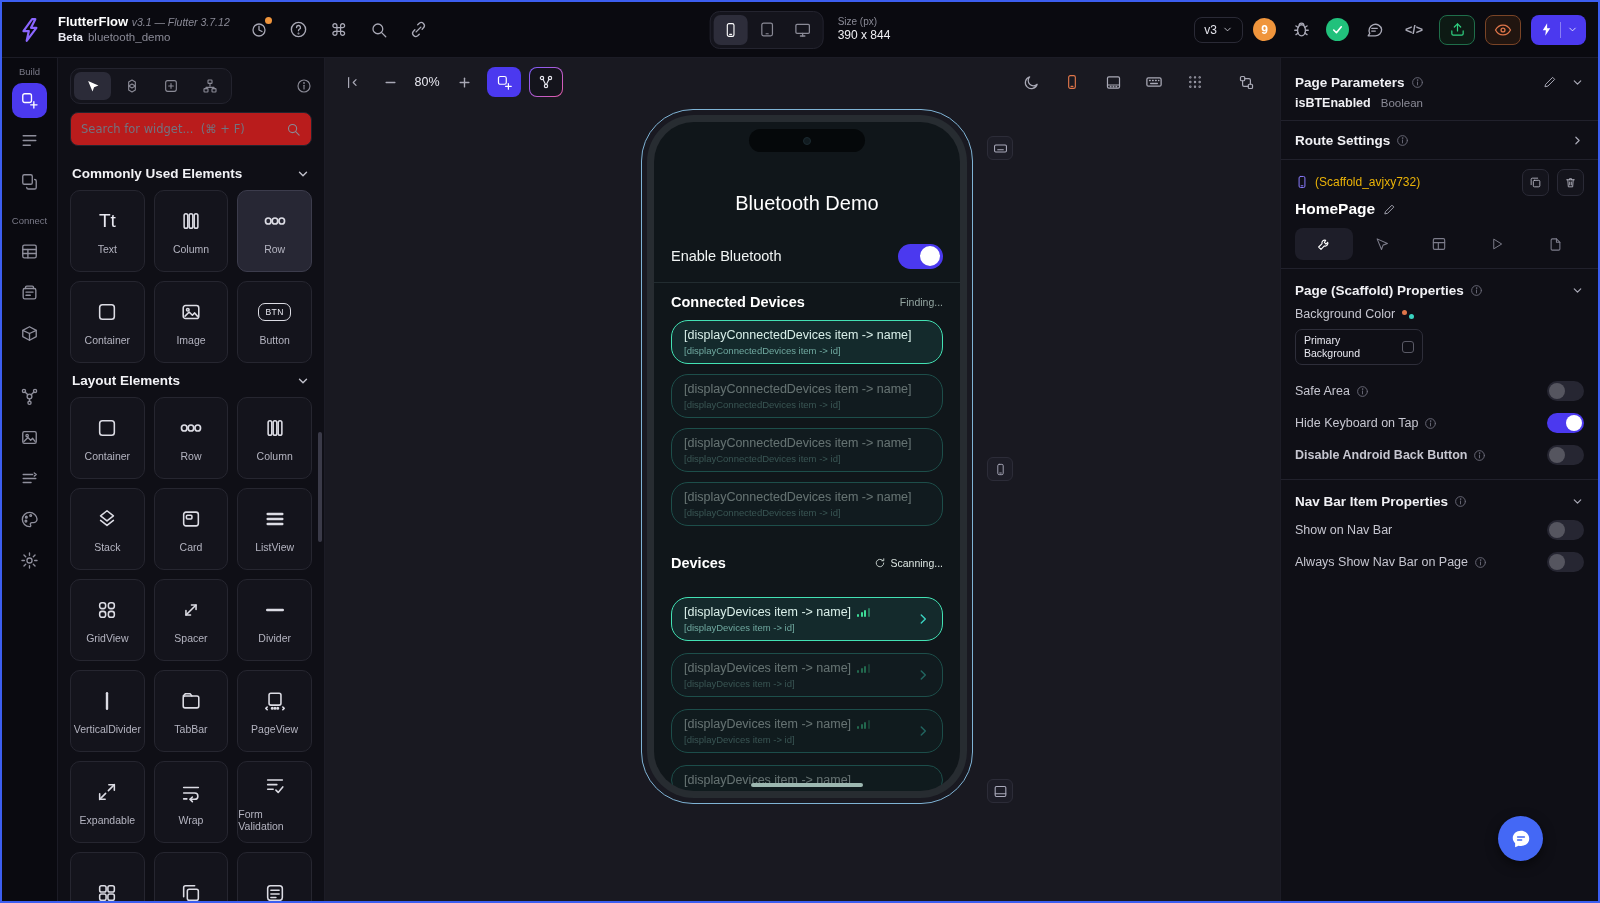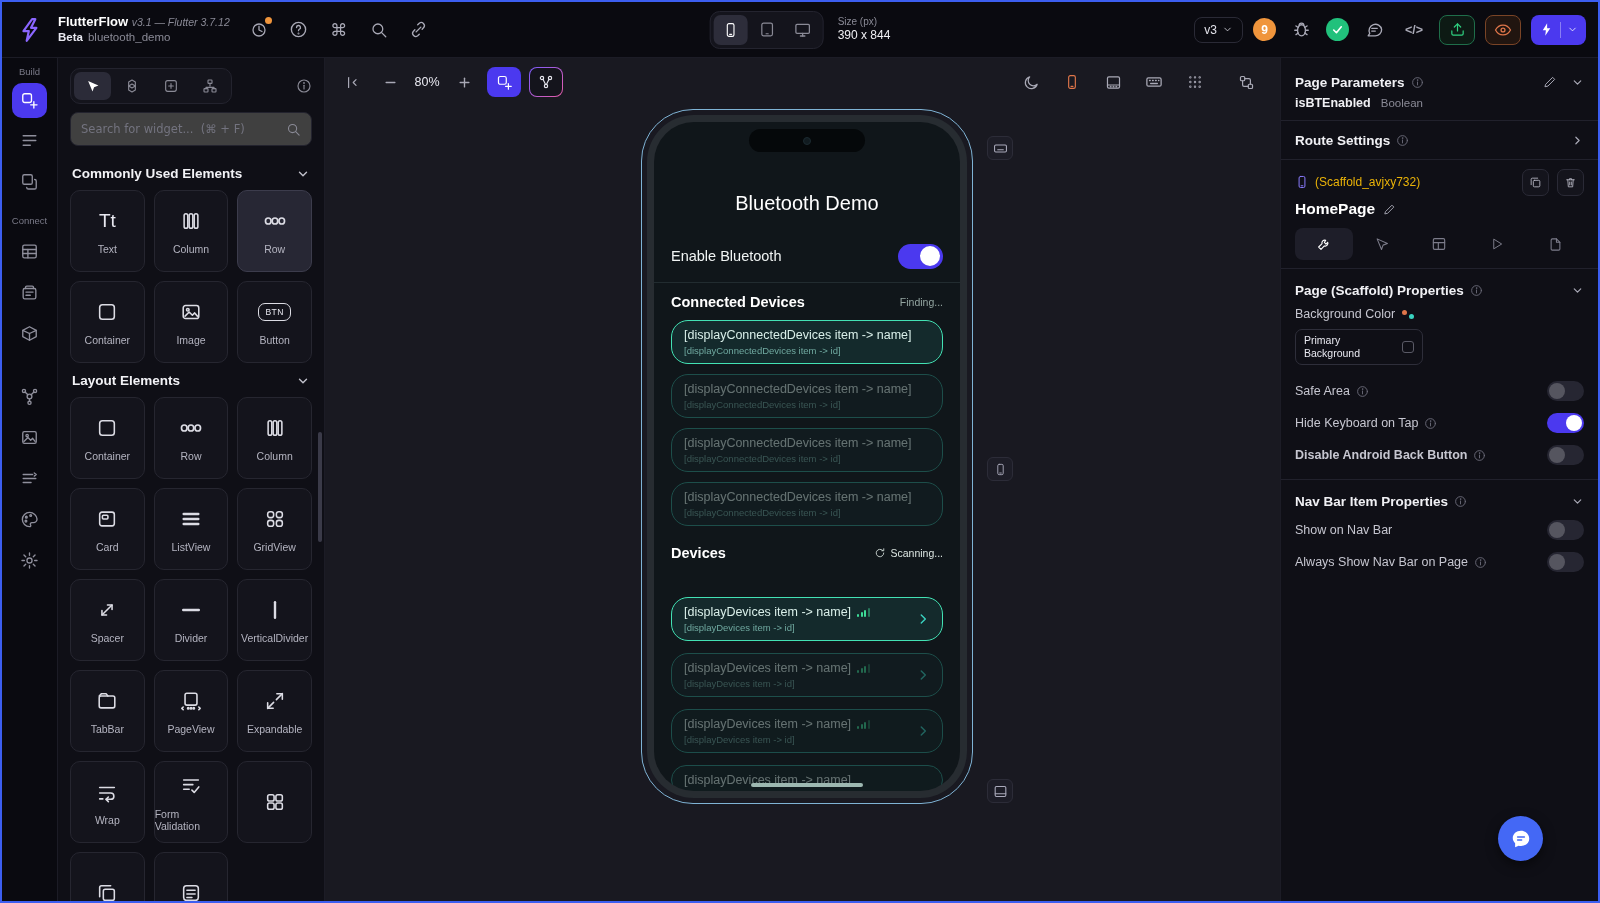--- a/index.html
+++ b/index.html
@@ -51,21 +51,21 @@
   .rail-item.sel { background:#4b39ef; color:#fff; width:35px; height:35px; }
   .rail-gap { height:22px; }
 
   
   .wpanel { position:absolute; top:56px; left:56px; width:267px; bottom:0; background:#0f0f16; border-right:1px solid #1c1c26; overflow:hidden; }
   .wtabs-row { display:flex; align-items:center; margin:10px 12px 8px; }
   .wtabs { display:flex; background:#14141c; border:1px solid #23232e; border-radius:10px; padding:3px; gap:2px; }
   .wtab { width:37px; height:28px; border-radius:7px; display:flex; align-items:center; justify-content:center; color:#8a8a96; }
   .wtab.sel { background:#2b2b38; color:#fff; }
   .winfo { margin-left:auto; color:#8a8a96; }
-  .wsearch { margin:2px 12px 10px; height:34px; border:1px solid #23232e; border-radius:8px; display:flex; align-items:center; padding:0 10px; background:#404040; }
+  .wsearch { margin:2px 12px 10px; height:34px; border:1px solid #23232e; border-radius:8px; display:flex; align-items:center; padding:0 10px; background:#b91c1c; }
   .wsearch input { flex:1; background:transparent; border:none; outline:none; color:#c8c8d2; font-size:11.5px; font-family:"DejaVu Sans", sans-serif; }
   .wsearch input::placeholder { color:#73737f; }
   .wsec { display:flex; align-items:center; padding:10px 14px 9px; }
   .wsec .t { font-size:13.5px; font-weight:bold; color:#f2f2f6; }
   .wsec .chev { margin-left:auto; color:#c2c2cc; }
   .wgrid { display:grid; grid-template-columns:repeat(3,1fr); gap:9px; margin:0 12px; }
   .wcard { height:82px; background:#14141c; border:1px solid #262630; border-radius:10px;
     display:flex; flex-direction:column; align-items:center; justify-content:center; gap:9px; cursor:pointer; }
   .wcard.active { background:#272734; border-color:#3c3c4c; }
   .wic { color:#dcdce4; height:26px; display:flex; align-items:center; justify-content:center; }
@@ -513,20 +513,29 @@
               <rect x="4.5" y="4" width="4" height="16" rx="2"></rect>
               <rect x="10" y="4" width="4" height="16" rx="2"></rect>
               <rect x="15.5" y="4" width="4" height="16" rx="2"></rect>
             </svg>
         </div>
         <div class="wlbl">Column</div>
       </div>
       <div class="wcard">
         <div class="wic">
           <svg class="ic" width="22" height="22" viewBox="0 0 24 24">
+              <path d="M12 3l7 5.5L12 14 5 8.5z"></path>
+              <path d="M5 13.5 12 19l7-5.5"></path>
+            </svg>
+        </div>
+        <div class="wlbl">Stack</div>
+      </div>
+      <div class="wcard">
+        <div class="wic">
+          <svg class="ic" width="22" height="22" viewBox="0 0 24 24">
               <rect x="4" y="4.5" width="16" height="15" rx="2.5"></rect>
               <rect x="7" y="8" width="6" height="4" rx="1"></rect>
             </svg>
         </div>
         <div class="wlbl">Card</div>
       </div>
       <div class="wcard">
         <div class="wic">
           <svg class="ic" width="22" height="22" viewBox="0 0 24 24" style="stroke-width:2.6">
               <line x1="4" y1="6.5" x2="20" y2="6.5"></line>
@@ -788,21 +797,21 @@
           <div class="pcard dim">
             <div class="pc-title">[displayConnectedDevices item -&gt; name]</div>
             <div class="pc-sub">[displayConnectedDevices item -&gt; id]</div>
           </div>
           <div class="pcard dim">
             <div class="pc-title">[displayConnectedDevices item -&gt; name]</div>
             <div class="pc-sub">[displayConnectedDevices item -&gt; id]</div>
           </div>
         </div>
 
-        <div class="prow" style="top:423px;">
+        <div class="prow" style="top:433px;">
           <span class="phead">Devices</span>
           <span class="pstat bright">
             <svg class="ic" width="12" height="12" viewBox="0 0 24 24">
                 <path d="M19.5 12a7.5 7.5 0 1 1-2.2-5.3"></path>
                 <polyline points="19.5,3.5 19.5,7.5 15.5,7.5"></polyline>
               </svg>
             <span>Scanning...</span>
           </span>
         </div>
 

